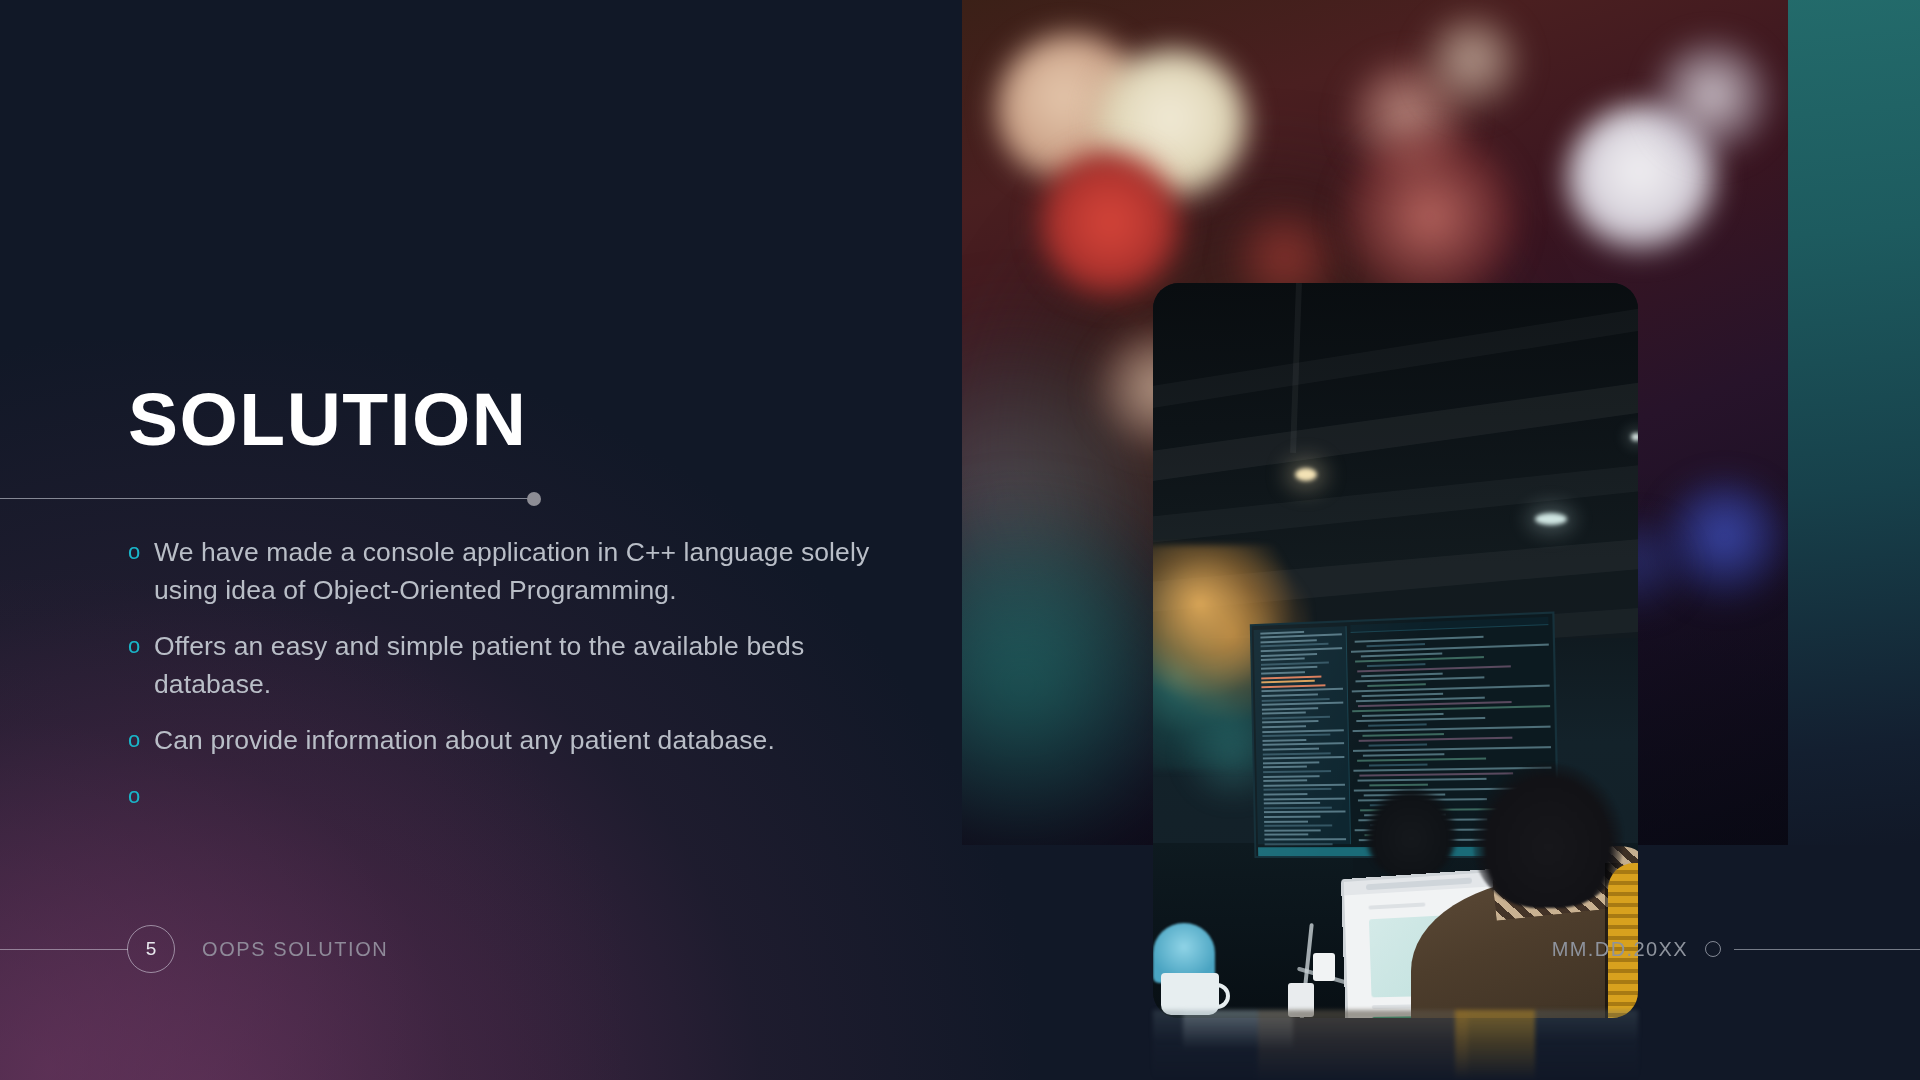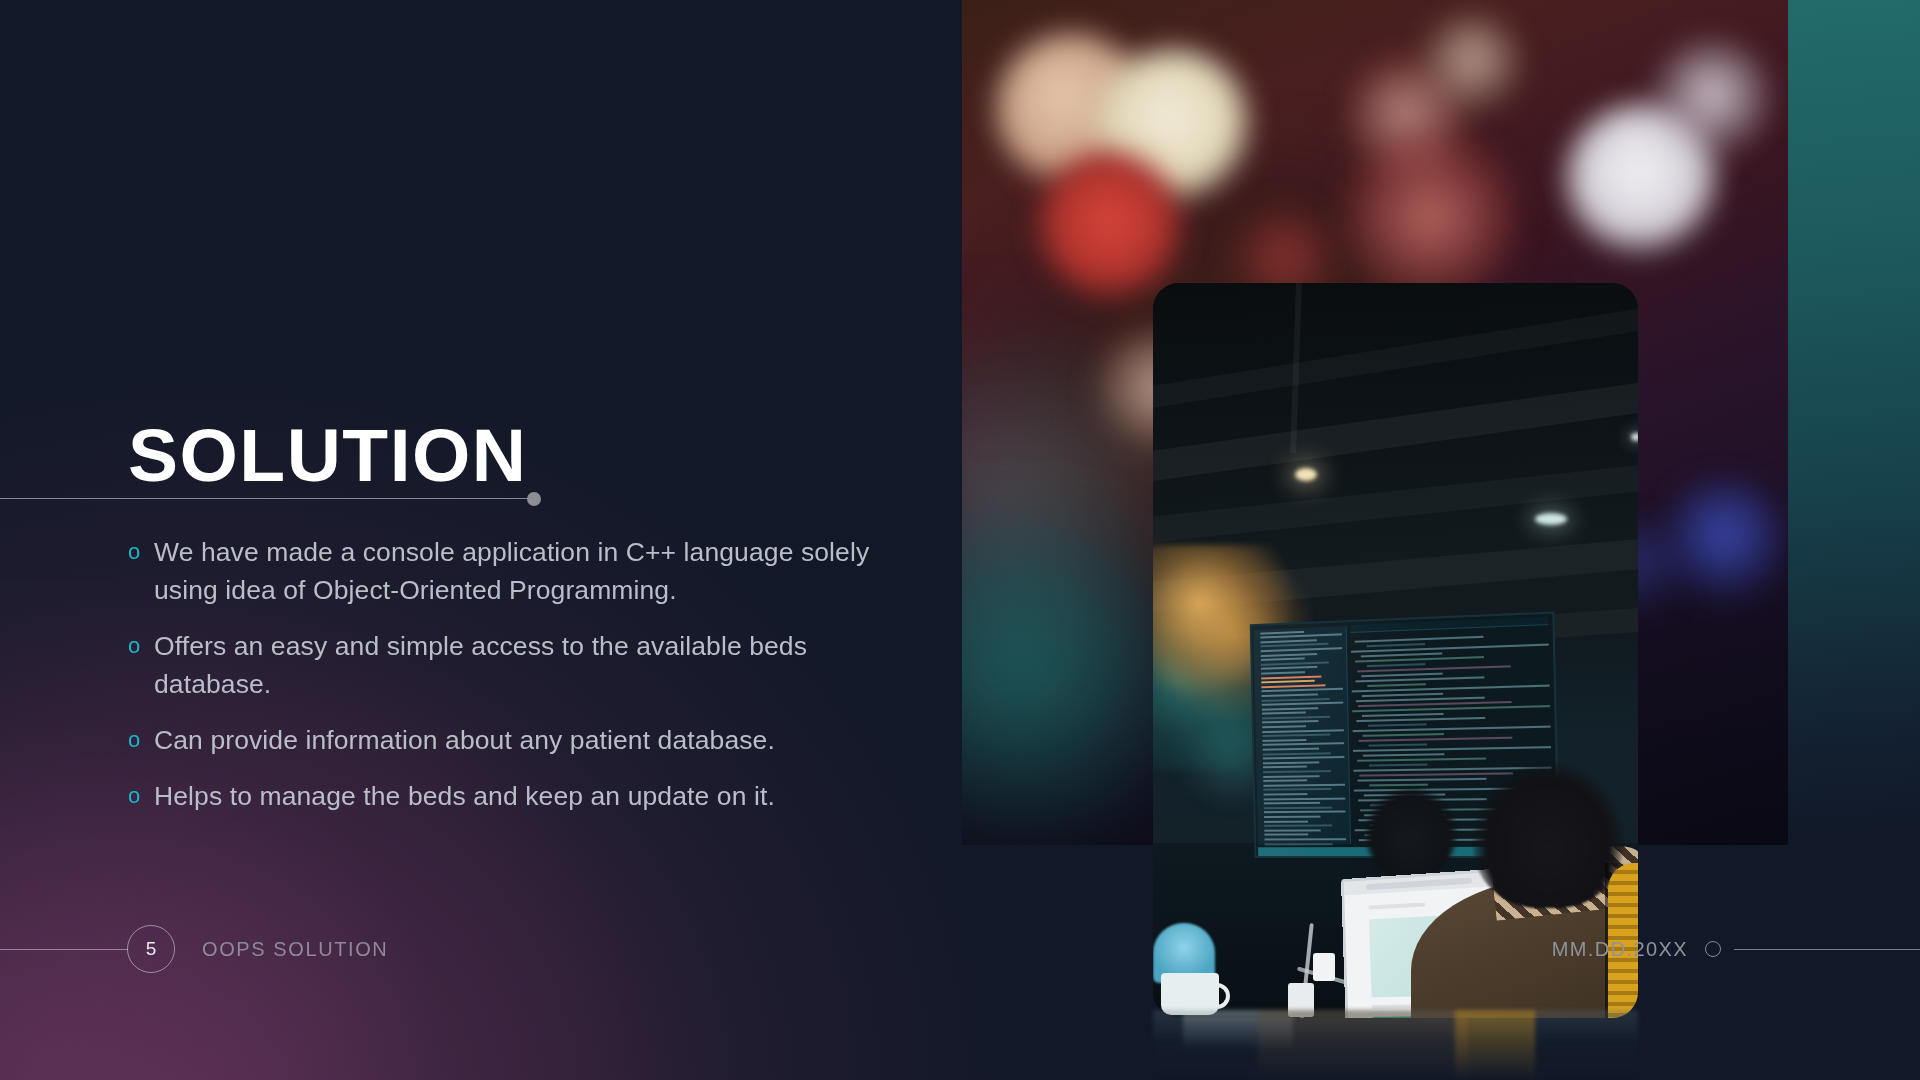--- a/index.html
+++ b/index.html
@@ -272,21 +272,21 @@
     position:absolute; left:30px; top:0; width:110px; height:40px;
     background:linear-gradient(180deg, rgba(200,215,220,0.30), rgba(150,165,175,0));
   }
 
   
   .content { position:absolute; left:0; top:0; width:960px; height:1080px; }
 
   .title {
     position:absolute; left:128px; top:382px;
     font-size:75px; font-weight:bold; letter-spacing:1.5px;
-    color:#ffffff; line-height:1;margin-top:36px;
+    color:#ffffff; line-height:1;
   }
 
   .rule {
     position:absolute; left:0; top:498px; width:536px; height:1px;
     background:rgba(222,226,235,0.55);
   }
   .rule-dot {
     position:absolute; left:527px; top:492px;
     width:14px; height:14px; border-radius:50%;
     background:#8d8d95;
@@ -527,29 +527,28 @@
     <div class="rule"></div>
     <div class="rule-dot"></div>
 
     <ul class="bullets" style="list-style:none;">
       <li class="bullet">
         <span class="bullet-mark">o</span>
         <span class="bullet-text">We have made a console application in C++ language solely using idea of Object-Oriented Programming.</span>
       </li>
       <li class="bullet">
         <span class="bullet-mark">o</span>
-        <span class="bullet-text">Offers an easy and simple access to the available beds database.</span>
+        <span class="bullet-text">Offers an easy and simple patient to the available beds database.</span>
       </li>
       <li class="bullet">
         <span class="bullet-mark">o</span>
         <span class="bullet-text">Can provide information about any patient database.</span>
       </li>
       <li class="bullet">
         <span class="bullet-mark">o</span>
-        <span class="bullet-text">Helps to manage the beds and keep an update on it.</span>
       </li>
     </ul>
   </div>
 
   <div class="footer-line-l"></div>
   <div class="page-circle">5</div>
   <div class="footer-label">OOPS SOLUTION</div>
   <div class="footer-date">MM.DD.20XX</div>
   <div class="footer-dot-r"></div>
   <div class="footer-line-r"></div>

